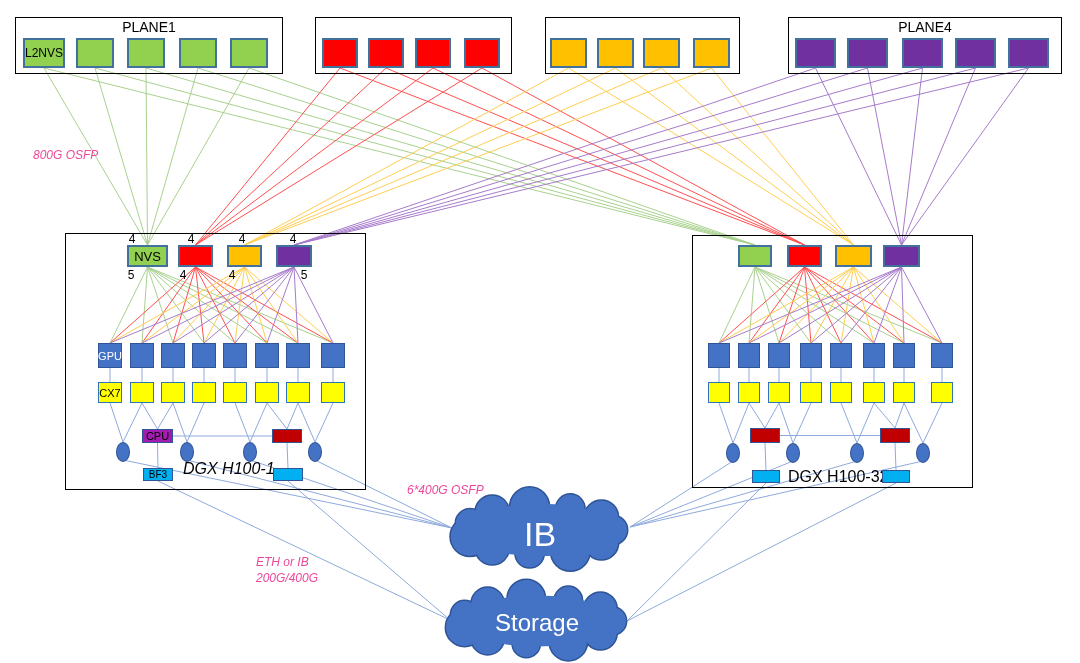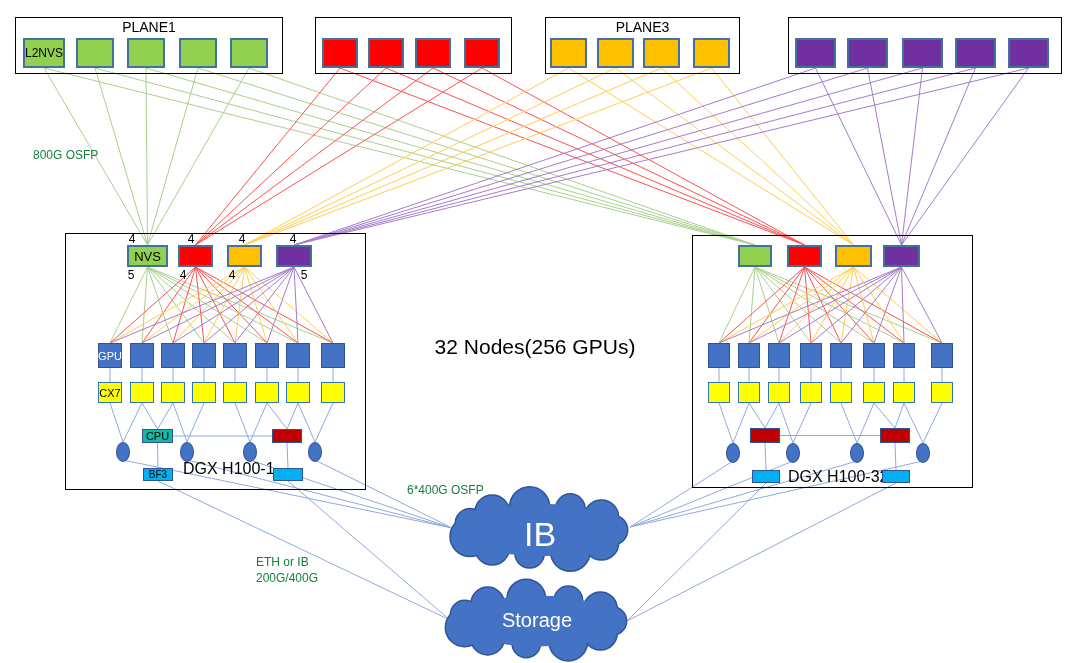--- a/index.html
+++ b/index.html
@@ -10,21 +10,21 @@
   .outer{border:1.6px solid #000;background:transparent;}
   .ptitle{font-size:14px;color:#000;text-align:right;}
   .member{border:2px solid #41719C;font-size:12px;color:#000;}
   .sw{border:2px solid #41719C;font-size:13px;color:#000;}
   .gpu{border:1.5px solid #2F5597;font-size:11px;color:#fff;}
   .cx7{border:1.5px solid #2E75B6;font-size:11px;color:#000;}
   .cpu{border:1.5px solid #2F5597;font-size:11px;color:#000;}
   .bf3{border:1.5px solid #2F5597;font-size:10px;color:#000;}
   .ell{border:1.5px solid #2F5597;border-radius:50%;}
   .port{position:absolute;width:14px;font-size:12px;color:#000;text-align:center;}
-  .edge{position:absolute;font-size:12px;color:#15803d;white-space:nowrap;}
+  .edge{position:absolute;font-size:12px;color:#ec4899;white-space:nowrap;font-style:italic;}
   .ntitle{position:absolute;font-size:16px;color:#000;white-space:nowrap;}
   .cloudlbl{position:absolute;color:#fff;text-align:center;}
   .center-lbl{position:absolute;font-size:21px;color:#000;text-align:center;}
 </style>
 </head>
 <body>
 
 <div id="stage">
   <svg id="wires" xmlns="http://www.w3.org/2000/svg" viewBox="0 0 1080 663">
       <line x1="44" y1="68" x2="147.5" y2="245" stroke="#A9D18E" stroke-width="1"></line>
@@ -230,51 +230,50 @@
         <circle cx="464.6407968878363" cy="627.3973011681984" r="18.5588" fill="#4472C4"></circle>
         <circle cx="464.6407968878363" cy="614.6026988318017" r="13.5244" fill="#4472C4"></circle>
         <circle cx="487.61433261025024" cy="603.8391944151379" r="16.041600000000003" fill="#4472C4"></circle>
         <circle cx="526.2674687864585" cy="598.5241245192096" r="18.5588" fill="#4472C4"></circle>
         <circle cx="568.3281077905243" cy="600.3449862814849" r="13.5244" fill="#4472C4"></circle>
         <circle cx="600.4422939249307" cy="608.7236689580358" r="16.041600000000003" fill="#4472C4"></circle>
         <ellipse cx="537" cy="621" rx="79.01" ry="25.404" fill="#4472C4"></ellipse>
       </g>
     </svg>
 
-  <div class="center-lbl" style="left:420px;top:335px;width:230px;">32 Nodes(256 GPUs)</div>
 
   <div class="edge" style="left:33px;top:148px;">800G OSFP</div>
   <div class="edge" style="left:407px;top:483px;">6*400G OSFP</div>
   <div class="edge" style="left:256px;top:555px;">ETH or IB</div>
   <div class="edge" style="left:256px;top:571px;">200G/400G</div>
 
-  <div class="ntitle" style="left:183px;top:460px;">DGX H100-1</div>
+  <div class="ntitle" style="left:183px;top:460px;font-style:italic;">DGX H100-1</div>
   <div class="ntitle" style="left:788px;top:468px;">DGX H100-32</div>
 
   <div class="cloudlbl" style="left:500px;top:515px;width:80px;font-size:34px;">IB</div>
-  <div class="cloudlbl" style="left:487px;top:609px;width:100px;font-size:20px;text-align:center;">Storage</div>
+  <div class="cloudlbl" style="left:487px;top:609px;width:100px;font-size:24px;text-align:center;">Storage</div>
 <div class="abs flexc outer" style="left: 15px; top: 17px; width: 268px; height: 57px;"></div>
     <div class="abs flexc ptitle" style="left: 15px; top: 19px; width: 268px; height: 16px;">PLANE1</div>
     <div class="abs flexc member" style="left: 23px; top: 38px; width: 42px; height: 30px; background: rgb(146, 208, 80);">L2NVS</div>
     <div class="abs flexc member" style="left: 76px; top: 38px; width: 38px; height: 30px; background: rgb(146, 208, 80);"></div>
     <div class="abs flexc member" style="left: 127px; top: 38px; width: 38px; height: 30px; background: rgb(146, 208, 80);"></div>
     <div class="abs flexc member" style="left: 179px; top: 38px; width: 38px; height: 30px; background: rgb(146, 208, 80);"></div>
     <div class="abs flexc member" style="left: 230px; top: 38px; width: 38px; height: 30px; background: rgb(146, 208, 80);"></div>
     <div class="abs flexc outer" style="left: 315px; top: 17px; width: 197px; height: 57px;"></div>
     <div class="abs flexc member" style="left: 322px; top: 38px; width: 36px; height: 30px; background: rgb(255, 0, 0);"></div>
     <div class="abs flexc member" style="left: 368px; top: 38px; width: 36px; height: 30px; background: rgb(255, 0, 0);"></div>
     <div class="abs flexc member" style="left: 415px; top: 38px; width: 36px; height: 30px; background: rgb(255, 0, 0);"></div>
     <div class="abs flexc member" style="left: 464px; top: 38px; width: 36px; height: 30px; background: rgb(255, 0, 0);"></div>
     <div class="abs flexc outer" style="left: 545px; top: 17px; width: 195px; height: 57px;"></div>
-    <div class="abs flexc ptitle" style="left: 545px; top: 19px; width: 195px; height: 16px;">PLANE3</div>
     <div class="abs flexc member" style="left: 550px; top: 38px; width: 37px; height: 30px; background: rgb(255, 192, 0);"></div>
     <div class="abs flexc member" style="left: 597px; top: 38px; width: 37px; height: 30px; background: rgb(255, 192, 0);"></div>
     <div class="abs flexc member" style="left: 643px; top: 38px; width: 37px; height: 30px; background: rgb(255, 192, 0);"></div>
     <div class="abs flexc member" style="left: 693px; top: 38px; width: 37px; height: 30px; background: rgb(255, 192, 0);"></div>
     <div class="abs flexc outer" style="left: 788px; top: 17px; width: 274px; height: 57px;"></div>
+    <div class="abs flexc ptitle" style="left: 788px; top: 19px; width: 274px; height: 16px;">PLANE4</div>
     <div class="abs flexc member" style="left: 795px; top: 38px; width: 41px; height: 30px; background: rgb(112, 48, 160);"></div>
     <div class="abs flexc member" style="left: 847px; top: 38px; width: 41px; height: 30px; background: rgb(112, 48, 160);"></div>
     <div class="abs flexc member" style="left: 902px; top: 38px; width: 41px; height: 30px; background: rgb(112, 48, 160);"></div>
     <div class="abs flexc member" style="left: 955px; top: 38px; width: 41px; height: 30px; background: rgb(112, 48, 160);"></div>
     <div class="abs flexc member" style="left: 1008px; top: 38px; width: 41px; height: 30px; background: rgb(112, 48, 160);"></div>
     <div class="abs flexc outer" style="left: 65px; top: 233px; width: 301px; height: 257px;"></div>
     <div class="abs flexc sw" style="left: 127px; top: 245px; width: 41px; height: 22px; background: rgb(146, 208, 80);">NVS</div>
     <div class="abs flexc sw" style="left: 178px; top: 245px; width: 35px; height: 22px; background: rgb(255, 0, 0);"></div>
     <div class="abs flexc sw" style="left: 227px; top: 245px; width: 35px; height: 22px; background: rgb(255, 192, 0);"></div>
     <div class="abs flexc sw" style="left: 276px; top: 245px; width: 36px; height: 22px; background: rgb(112, 48, 160);"></div>
@@ -295,21 +294,21 @@
     <div class="abs flexc gpu" style="left: 286px; top: 343px; width: 24px; height: 25px; background: rgb(68, 114, 196);"></div>
     <div class="abs flexc gpu" style="left: 321px; top: 343px; width: 24px; height: 25px; background: rgb(68, 114, 196);"></div>
     <div class="abs flexc cx7" style="left: 98px; top: 382px; width: 24px; height: 21px; background: rgb(255, 255, 0);">CX7</div>
     <div class="abs flexc cx7" style="left: 130px; top: 382px; width: 24px; height: 21px; background: rgb(255, 255, 0);"></div>
     <div class="abs flexc cx7" style="left: 161px; top: 382px; width: 24px; height: 21px; background: rgb(255, 255, 0);"></div>
     <div class="abs flexc cx7" style="left: 192px; top: 382px; width: 24px; height: 21px; background: rgb(255, 255, 0);"></div>
     <div class="abs flexc cx7" style="left: 223px; top: 382px; width: 24px; height: 21px; background: rgb(255, 255, 0);"></div>
     <div class="abs flexc cx7" style="left: 255px; top: 382px; width: 24px; height: 21px; background: rgb(255, 255, 0);"></div>
     <div class="abs flexc cx7" style="left: 286px; top: 382px; width: 24px; height: 21px; background: rgb(255, 255, 0);"></div>
     <div class="abs flexc cx7" style="left: 321px; top: 382px; width: 24px; height: 21px; background: rgb(255, 255, 0);"></div>
-    <div class="abs flexc cpu" style="left: 142px; top: 429px; width: 31px; height: 14px; background: #14b8a6;">CPU</div>
+    <div class="abs flexc cpu" style="left: 142px; top: 429px; width: 31px; height: 14px; background: #a21caf;">CPU</div>
     <div class="abs flexc cpu" style="left: 272px; top: 429px; width: 30px; height: 14px; background: rgb(192, 0, 0);"></div>
     <div class="abs flexc ell" style="left: 116px; top: 442px; width: 14px; height: 20px; background: rgb(68, 114, 196);"></div>
     <div class="abs flexc ell" style="left: 180px; top: 442px; width: 14px; height: 20px; background: rgb(68, 114, 196);"></div>
     <div class="abs flexc ell" style="left: 243px; top: 442px; width: 14px; height: 20px; background: rgb(68, 114, 196);"></div>
     <div class="abs flexc ell" style="left: 308px; top: 442px; width: 14px; height: 20px; background: rgb(68, 114, 196);"></div>
     <div class="abs flexc bf3" style="left: 143px; top: 468px; width: 30px; height: 13px; background: rgb(0, 176, 240);">BF3</div>
     <div class="abs flexc bf3" style="left: 273px; top: 468px; width: 30px; height: 13px; background: rgb(0, 176, 240);"></div>
     <div class="abs flexc outer" style="left: 692px; top: 235px; width: 281px; height: 253px;"></div>
     <div class="abs flexc sw" style="left: 738px; top: 245px; width: 34px; height: 22px; background: rgb(146, 208, 80);"></div>
     <div class="abs flexc sw" style="left: 787px; top: 245px; width: 35px; height: 22px; background: rgb(255, 0, 0);"></div>

